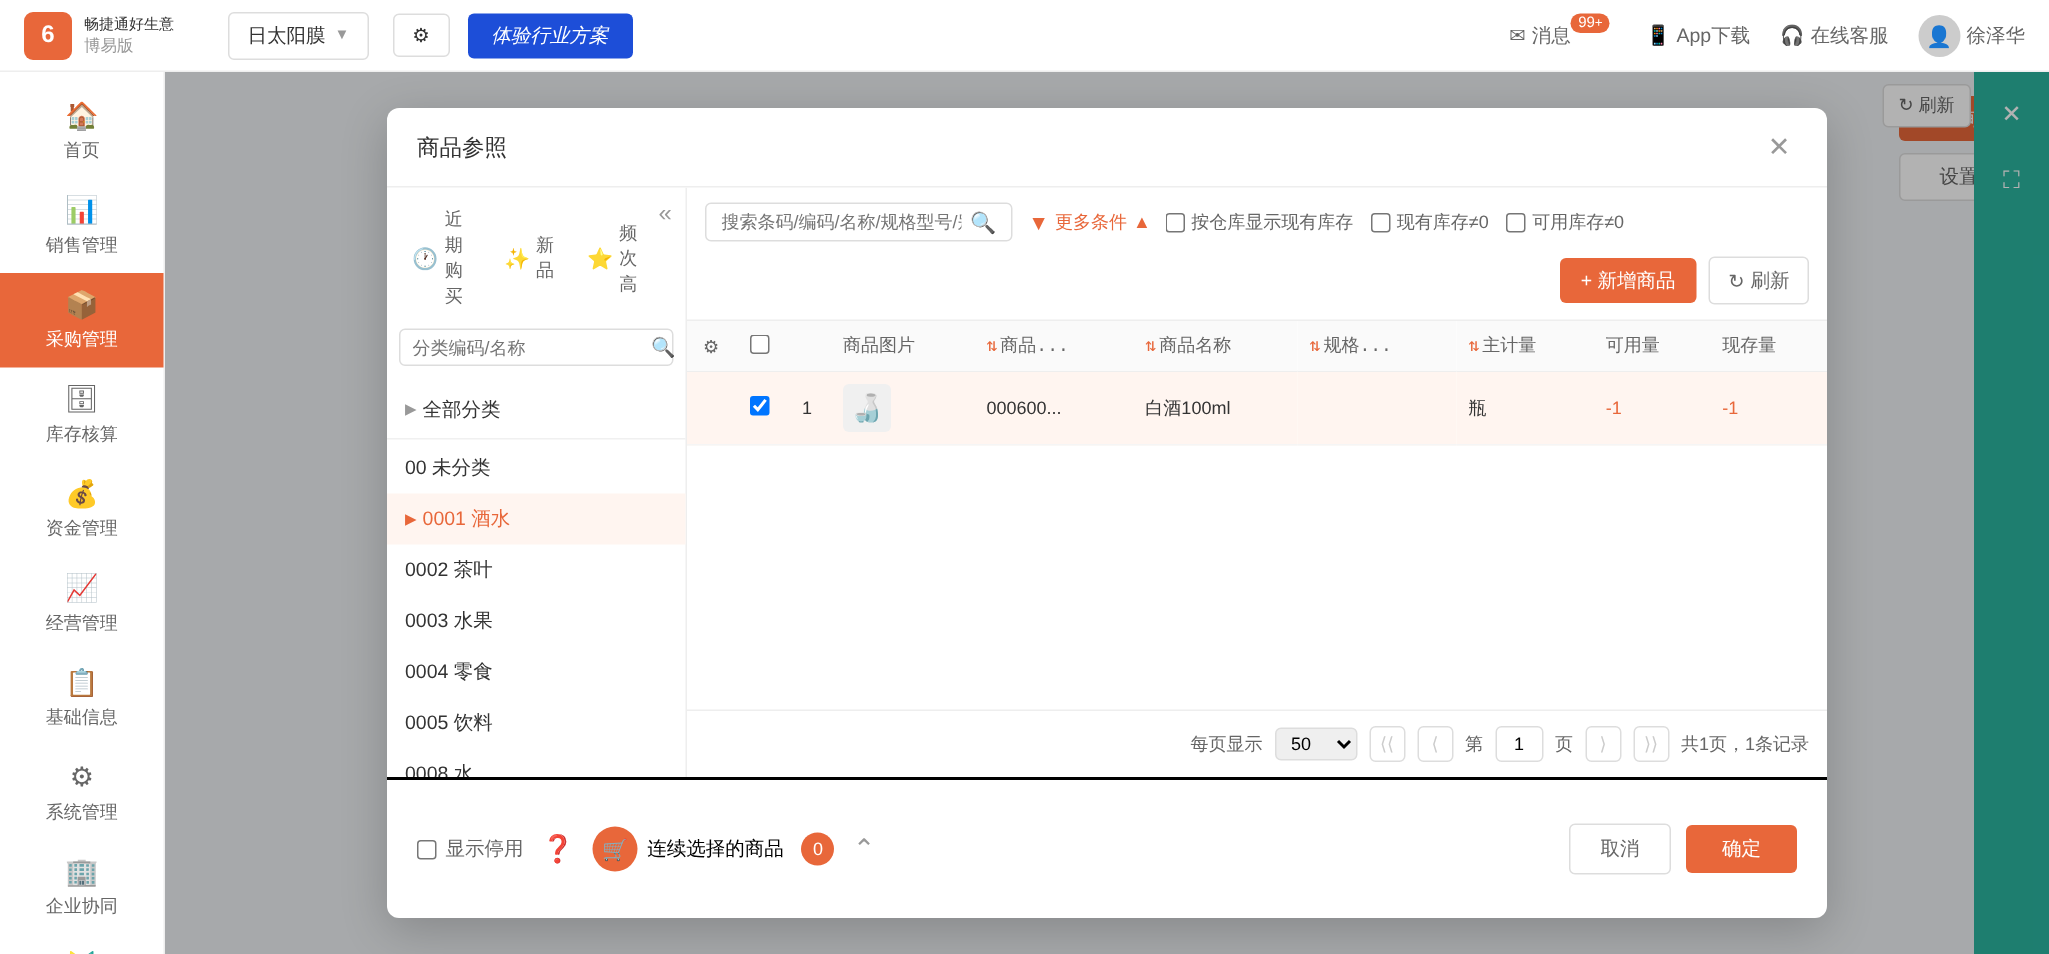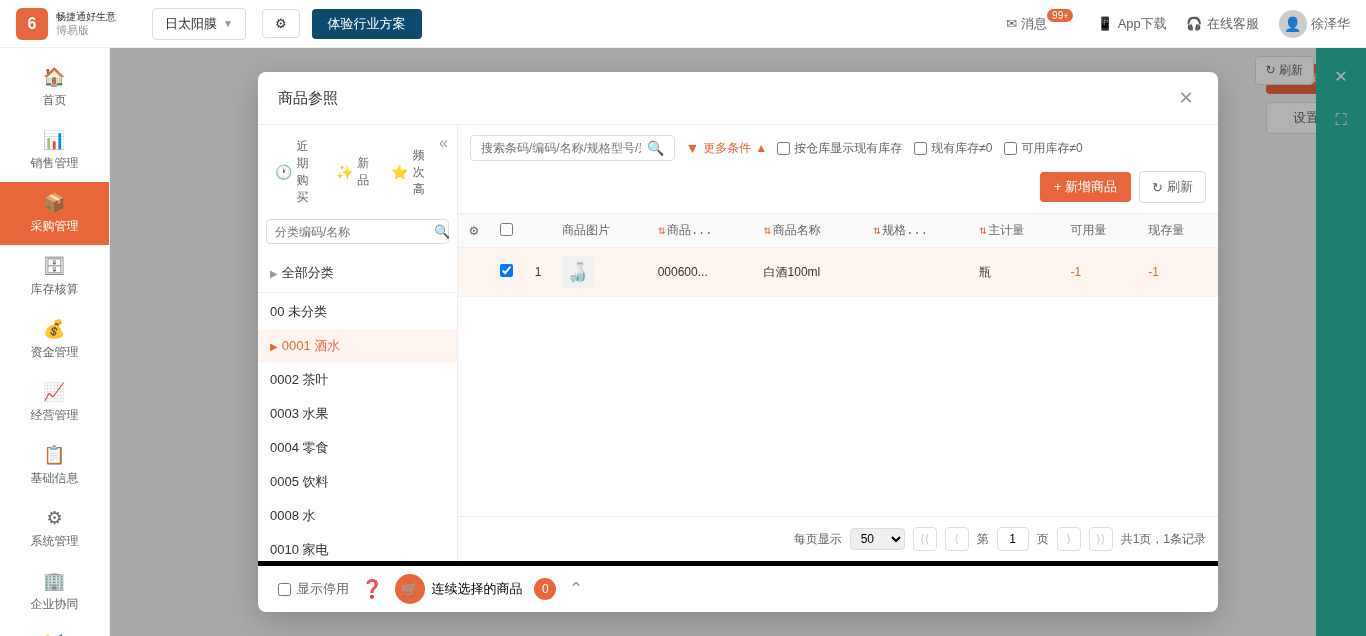--- a/index.html
+++ b/index.html
@@ -35,27 +35,28 @@
       display: flex; align-items: center; gap: 6px;
       padding: 6px 12px;
       border: 1px solid #ddd;
       border-radius: 4px;
       cursor: pointer;
       margin-left: 16px;
       color: #333;
     }
     .nav-selector .arrow { color: #999; font-size: 10px; }
     .nav-experience {
-      background: #0c4a6e;
+      background: #1d4ed8;
       color: white;
       padding: 6px 16px;
       border-radius: 4px;
       cursor: pointer;
       margin-left: 12px;
       font-size: 13px;
+      font-style: italic;
     }
     .nav-right {
       margin-left: auto;
       display: flex; align-items: center; gap: 20px;
     }
     .nav-right-item {
       display: flex; align-items: center; gap: 4px;
       color: #666; cursor: pointer; font-size: 13px;
     }
     .badge {
@@ -354,22 +355,22 @@
       width: 32px; height: 24px;
       border: 1px solid #ddd;
       border-radius: 4px;
       text-align: center;
       font-size: 12px;
     }
     .page-info { font-size: 12px; color: #666; }
 
     
     .modal-footer {
-      padding: 8px 20px;
-      border-top: 5px solid #000000;
+      padding: 29px 20px;
+      border-top: 2px solid #000000;
       display: flex;
       align-items: center;
       gap: 12px;
       flex-shrink: 0;
     }
     .checkbox-display { display: flex; align-items: center; gap: 6px; font-size: 13px; color: #666; }
     .cart-icon-area {
       display: flex; align-items: center; gap: 6px;
       cursor: pointer;
     }
@@ -748,17 +749,21 @@
             <input type="checkbox" style="">
             <span>显示停用</span>
           </label>
           <span style="color:#999; font-size:18px; cursor:pointer;">❓</span>
           <div class="cart-icon-area">
             <div class="cart-icon">🛒</div>
             <span>连续选择的商品</span>
           </div>
           <div class="selected-count-badge">0</div>
           <div class="collapse-arrow">⌃</div>
+          <div class="footer-right">
+            <button class="btn-cancel">取消</button>
+            <button class="btn-confirm">确定</button>
+          </div>
         </div>
       </div>
     </div>
   </div>
 </div>
 
 </body></html>

